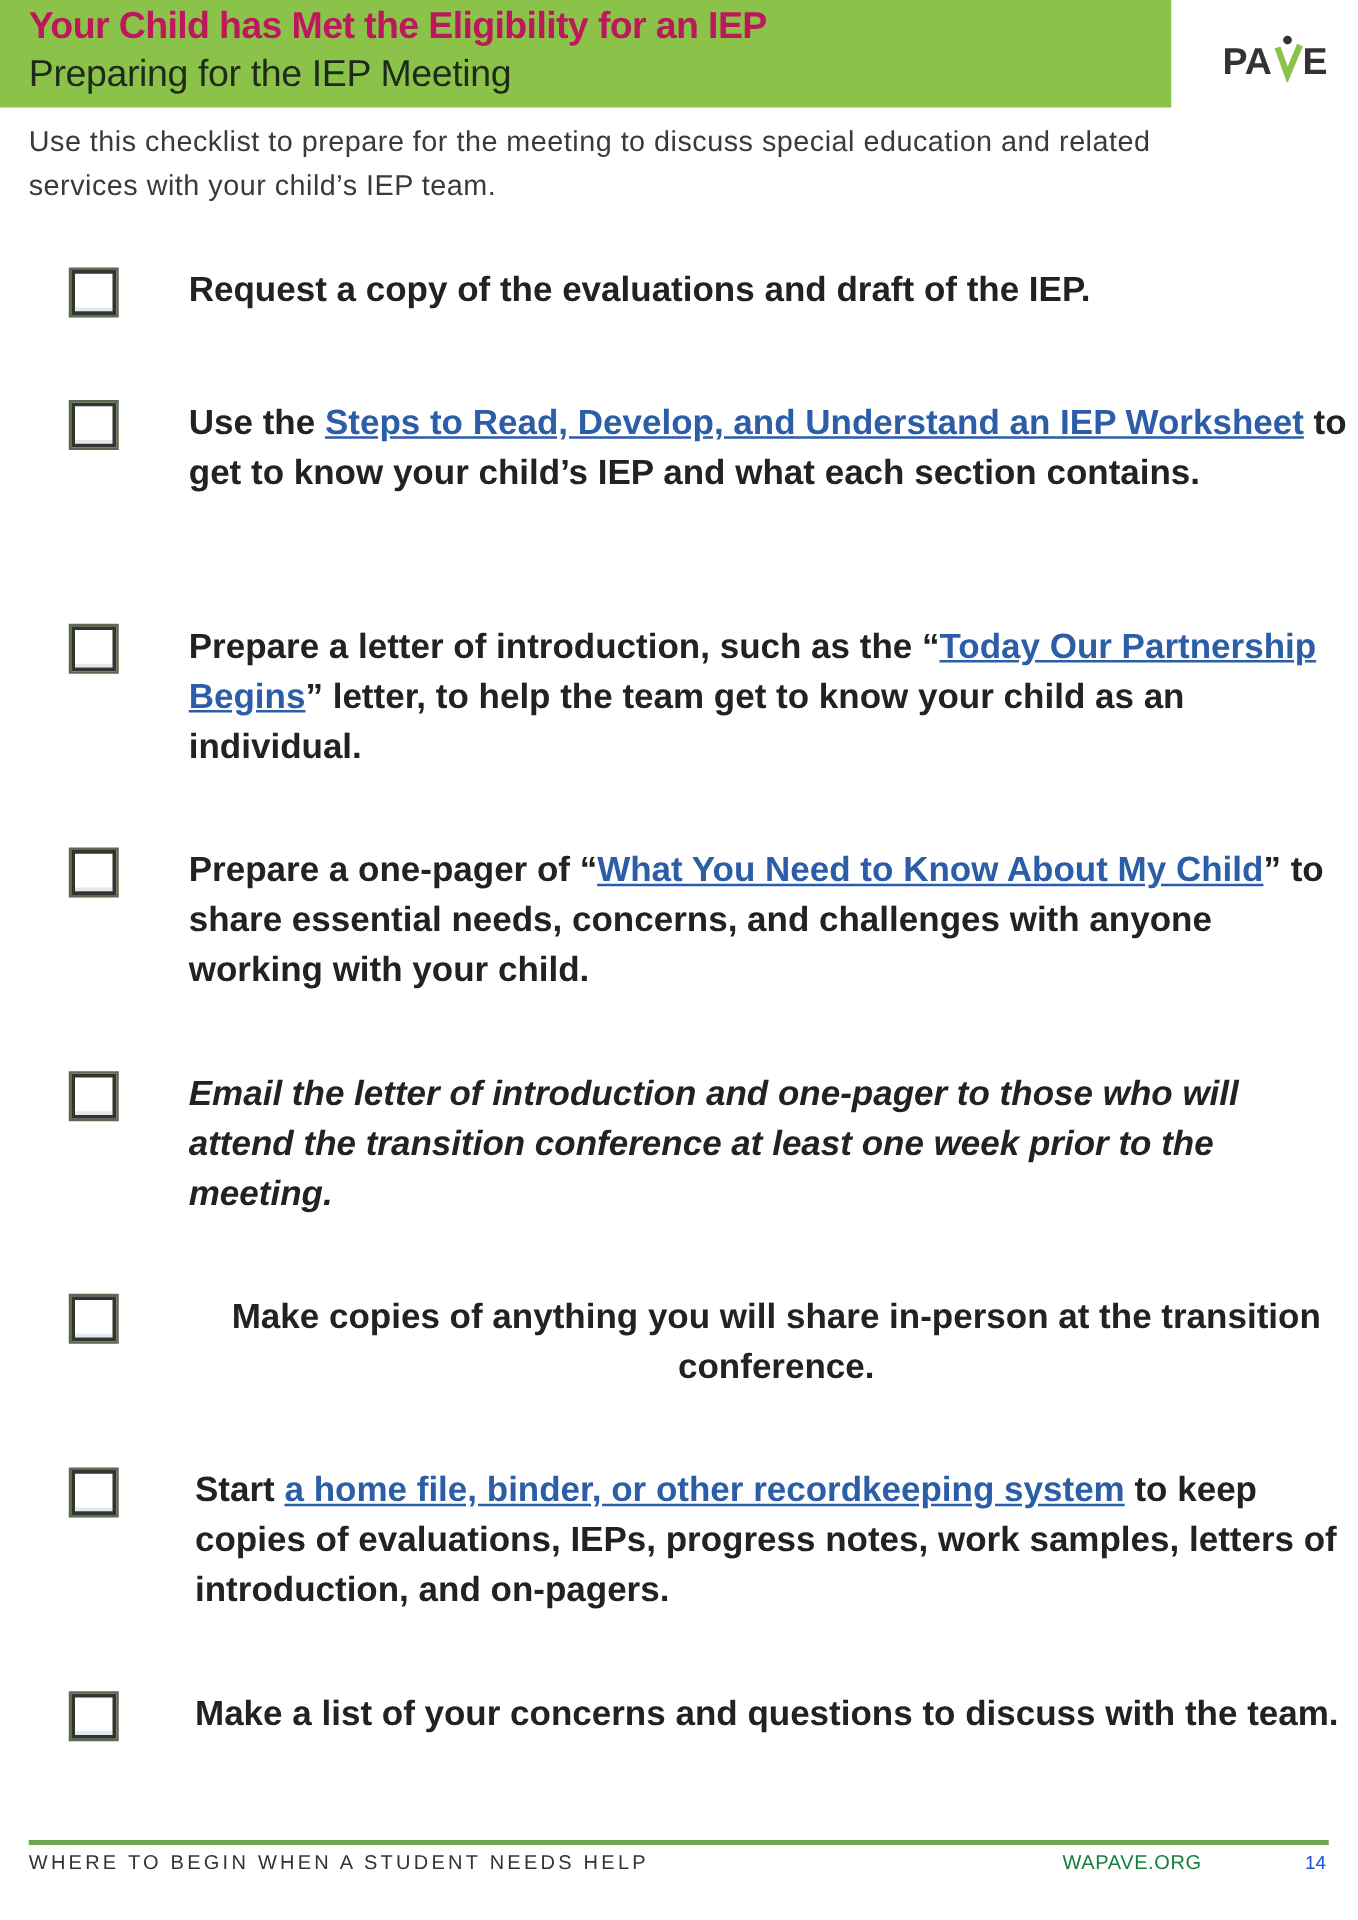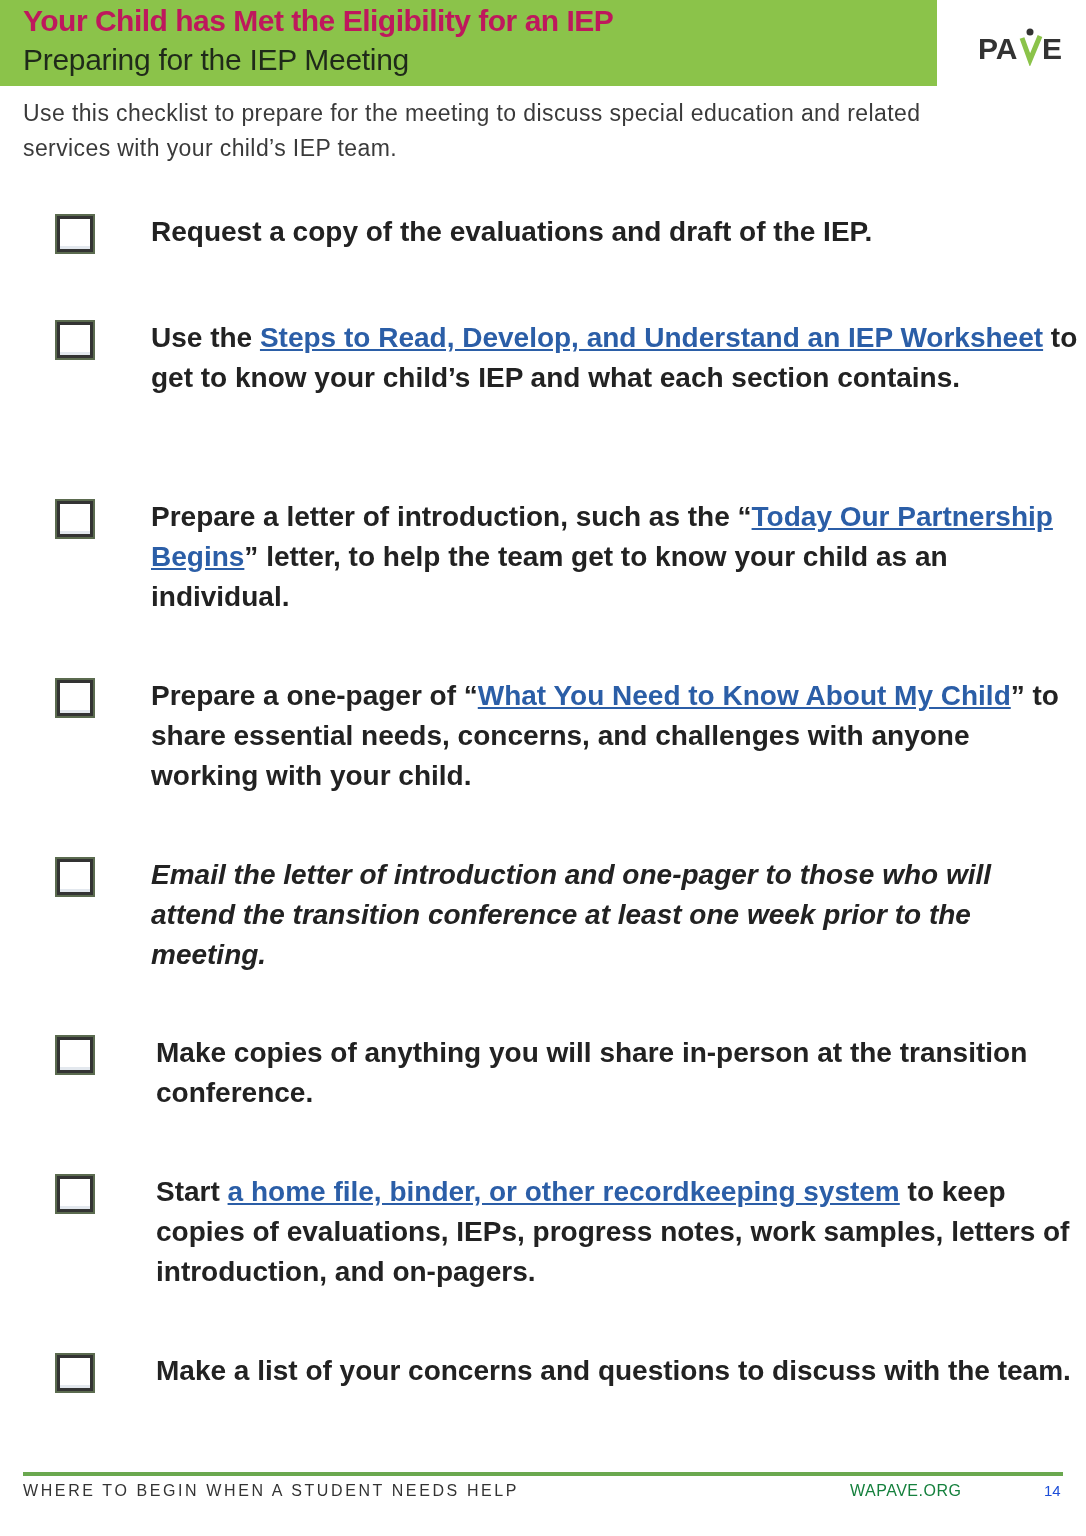--- a/index.html
+++ b/index.html
@@ -50,21 +50,21 @@
     <div class="item" style="top: 676px;">
       <div class="checkbox" style="top: 4px;"></div>
       <div class="item-text" style="left: 111px;"><span>Prepare a one-pager of “</span><a href="#">What You Need to Know About My Child</a><span>” to share essential needs, concerns, and challenges with anyone working with your child.</span></div>
     </div>
     <div class="item" style="top: 855px;">
       <div class="checkbox" style="top: 4px;"></div>
       <div class="item-text" style="left: 111px; font-style: italic;"><span>Email the letter of introduction and one-pager to those who will attend the transition conference at least one week prior to the meeting.</span></div>
     </div>
     <div class="item" style="top: 1033px;">
       <div class="checkbox" style="top: 4px;"></div>
-      <div class="item-text" style="left: 116px;"><span>Make copies of anything you will share in-person at the transition conference.</span></div>
+      <div class="item-text" style="left: 116px; text-align: center;"><span>Make copies of anything you will share in-person at the transition conference.</span></div>
     </div>
     <div class="item" style="top: 1172px;">
       <div class="checkbox" style="top: 4px;"></div>
       <div class="item-text" style="left: 116px;"><span>Start </span><a href="#">a home file, binder, or other recordkeeping system</a><span> to keep copies of evaluations, IEPs, progress notes, work samples, letters of introduction, and on-pagers.</span></div>
     </div>
     <div class="item" style="top: 1351px;">
       <div class="checkbox" style="top: 4px;"></div>
       <div class="item-text" style="left: 116px;"><span>Make a list of your concerns and questions to discuss with the team.</span></div>
     </div>
   </div>

